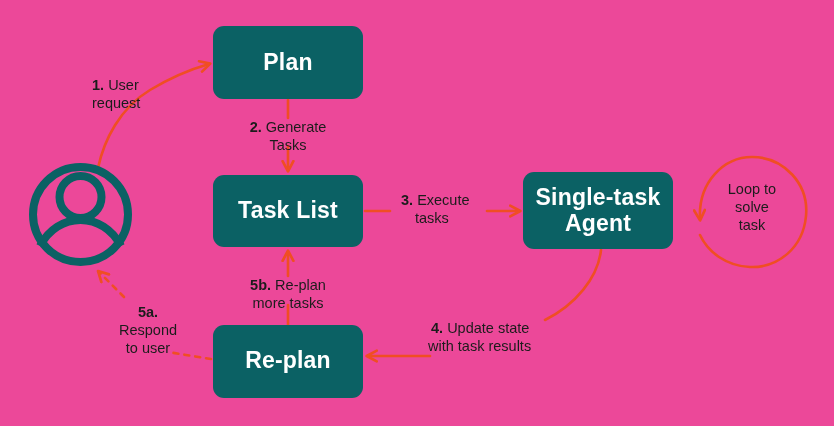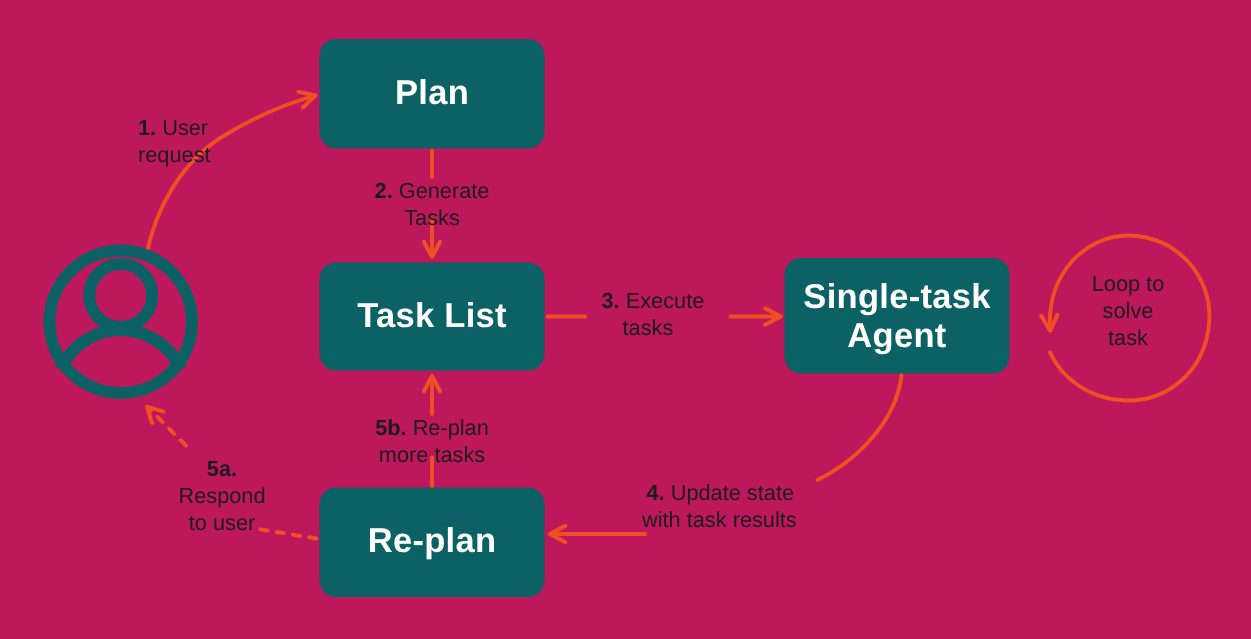--- a/index.html
+++ b/index.html
@@ -11,21 +11,21 @@
   body {
     width: 834px;
     height: 426px;
     overflow: hidden;
     font-family: "Liberation Sans", sans-serif;
   }
   #diagram-root {
     position: relative;
     width: 834px;
     height: 426px;
-    background: #be185d;
+    background: #ec4899;
   }
   #diagram-svg {
     position: absolute;
     top: 0;
     left: 0;
     width: 834px;
     height: 426px;
     display: block;
   }
   .node-label {

